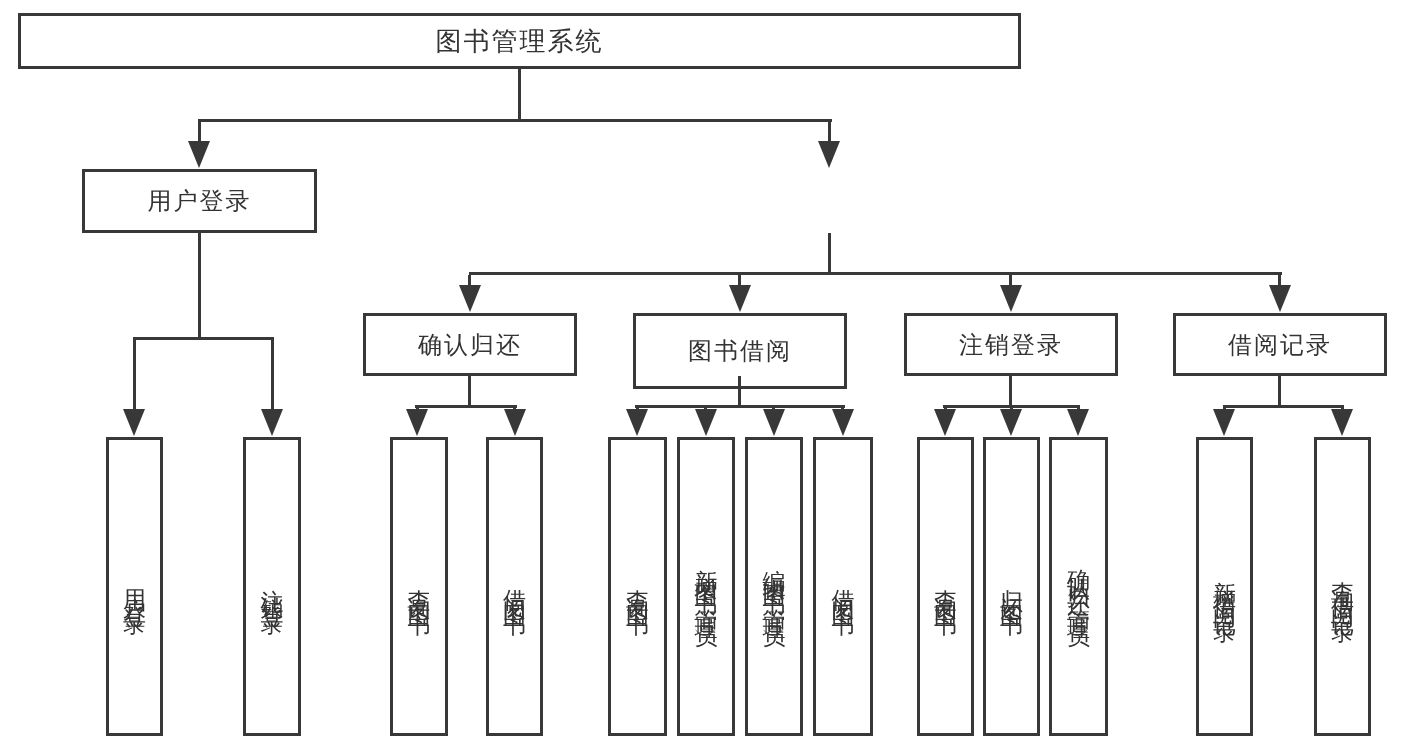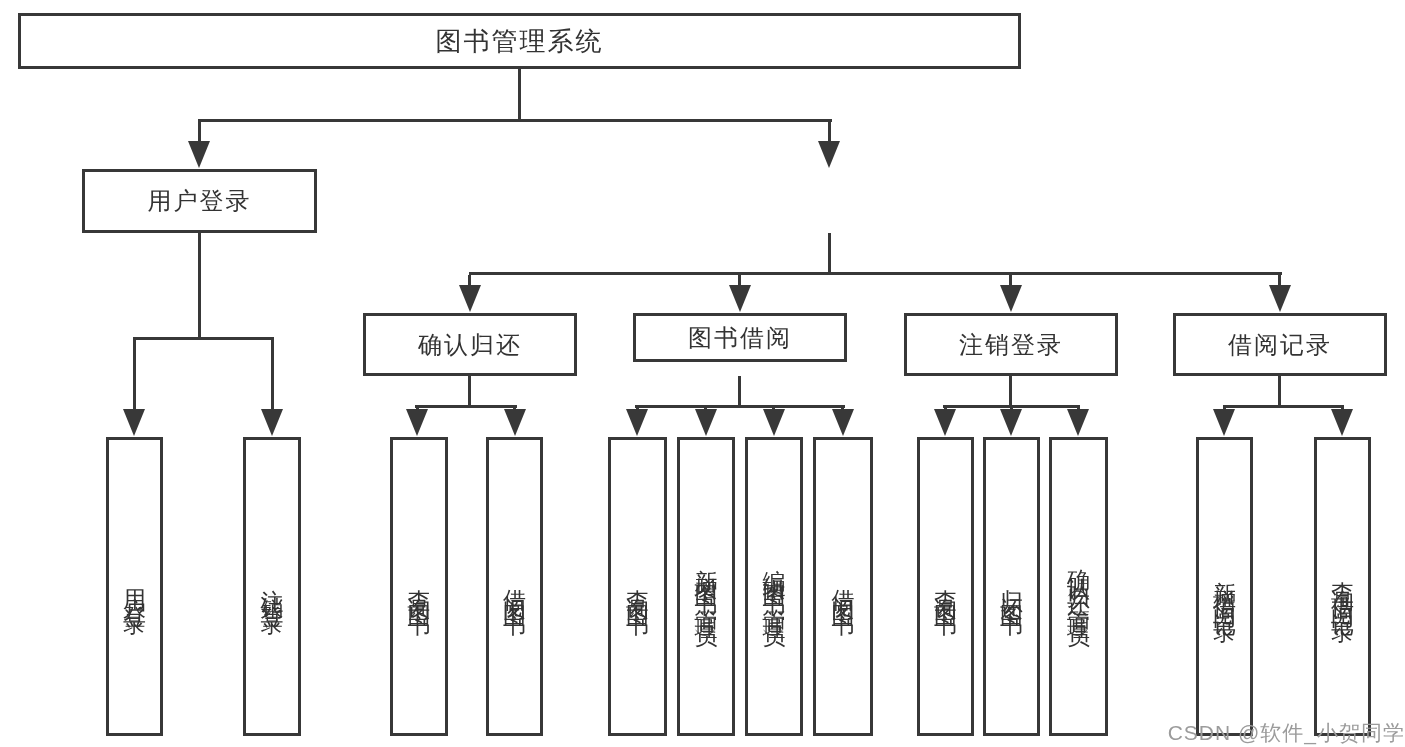--- a/index.html
+++ b/index.html
@@ -70,21 +70,21 @@
   <div class="line" style="left:468px;top:275px;width:3px;height:14px;"></div>
   <div class="arrow" style="left:459px;top:285px;"></div>
   <div class="line" style="left:738px;top:275px;width:3px;height:14px;"></div>
   <div class="arrow" style="left:729px;top:285px;"></div>
   <div class="line" style="left:1009px;top:275px;width:3px;height:14px;"></div>
   <div class="arrow" style="left:1000px;top:285px;"></div>
   <div class="line" style="left:1278px;top:275px;width:3px;height:14px;"></div>
   <div class="arrow" style="left:1269px;top:285px;"></div>
 
   <div class="hbox" style="left:363px;top:313px;width:214px;height:63px;">确认归还</div>
-  <div class="hbox" style="left:633px;top:313px;width:214px;height:49px;">图书借阅</div>
+  <div class="hbox" style="left:633px;top:313px;width:214px;height:76px;">图书借阅</div>
   <div class="hbox" style="left:904px;top:313px;width:214px;height:63px;">注销登录</div>
   <div class="hbox" style="left:1173px;top:313px;width:214px;height:63px;">借阅记录</div>
 
   <div class="line" style="left:468px;top:376px;width:3px;height:30px;"></div>
   <div class="line" style="left:415px;top:405px;width:102px;height:3px;"></div>
   <div class="line" style="left:416px;top:408px;width:3px;height:8px;"></div>
   <div class="arrow" style="left:406px;top:409px;"></div>
   <div class="line" style="left:513px;top:408px;width:3px;height:8px;"></div>
   <div class="arrow" style="left:504px;top:409px;"></div>
 
@@ -152,15 +152,14 @@
     <span>确认归还（管理员）</span>
   </div>
 
   <div class="vbox" style="left:1196px;top:437px;width:57px;height:299px;">
     <span>新增借阅记录</span>
   </div>
   <div class="vbox" style="left:1314px;top:437px;width:57px;height:299px;">
     <span>查询借阅记录</span>
   </div>
 
-  <div class="watermark">CSDN @软件_小贺同学</div>
 
 </div>
 
 </body></html>

